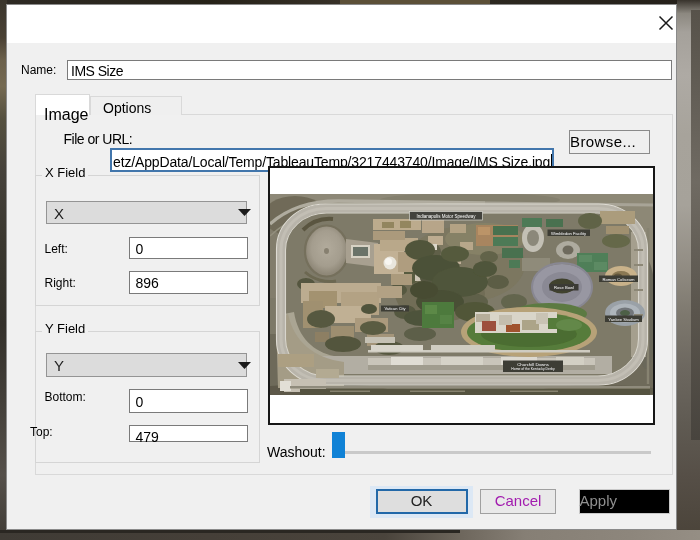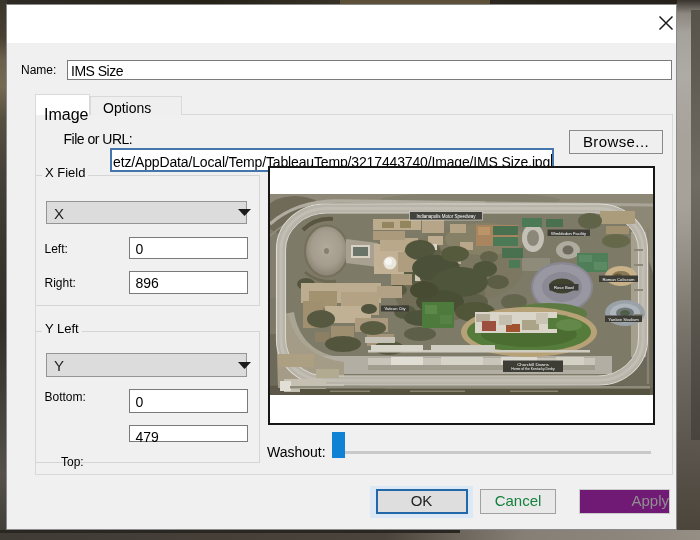--- a/index.html
+++ b/index.html
@@ -34,42 +34,42 @@
   <div class="tbox" style="left:60px;top:55px;width:605px;height:20px;padding:2.5px 0 0 3px;letter-spacing:-0.5px;">IMS Size</div>
 
   <div class="abs" style="left:28px;top:109px;width:638px;height:361px;border:1px solid #d9d9d9;box-sizing:border-box;background:#f0f0f0;"></div>
   <div class="abs" style="left:83px;top:91px;width:92px;height:19px;background:#efefef;border:1px solid #d9d9d9;border-bottom:none;box-sizing:border-box;"></div>
   <div class="lbl" style="left:96px;top:96px;font-size:14px;">Options</div>
   <div class="abs" style="left:28px;top:89px;width:55px;height:21px;background:#ffffff;border:1px solid #d9d9d9;border-bottom:none;box-sizing:border-box;"></div>
   <div class="lbl" style="left:37px;top:94px;font-size:16px;margin-top:8px;">Image</div>
 
   <div class="lbl" style="left:29.5px;top:127px;font-size:14px;letter-spacing:-0.5px;margin-left:27px;">File or URL:</div>
   <div class="tbox" style="left:103px;top:123px;width:444px;height:24px;border:2px solid #4276ac;font-size:14px;letter-spacing:-0.15px;padding:4.5px 0 0 1px;box-sizing:border-box;white-space:nowrap;overflow:hidden;margin-top:20px;">etz/AppData/Local/Temp/TableauTemp/3217443740/Image/IMS Size.jpg<span style="border-left:1px solid #000;margin-left:1px;"></span></div>
-  <div class="abs" style="left:562px;top:125px;width:94px;height:24px;background:#efefef;border:1px solid #8a8a8a;box-sizing:border-box;text-align:center;font-size:15px;letter-spacing:0.4px;line-height:22px;">Browse...</div>
+  <div class="abs" style="left:562px;top:125px;width:81px;height:24px;background:#efefef;border:1px solid #8a8a8a;box-sizing:border-box;text-align:left;font-size:15px;letter-spacing:0.4px;line-height:22px;">Browse...</div>
 
   <div class="abs" style="left:28px;top:170px;width:225px;height:131px;border:1px solid #d5d5d5;box-sizing:border-box;"></div>
   <div class="lbl" style="left:35px;top:161px;font-size:13px;background:#f0f0f0;padding:0 3px;">X Field</div>
   <div class="abs" style="left:39px;top:196px;width:201px;height:23px;background:#dcdcdc;border:1px solid #949494;box-sizing:border-box;font-size:15px;color:#222;padding:3px 0 0 7px;">X</div>
   <svg class="abs" style="left:231px;top:204px;" width="13" height="7" viewBox="0 0 13 7">
         <path d="M0 0 L13 0 L6.5 7 Z" fill="#1b1b1b"></path>
       </svg>
   <div class="lbl" style="left:37.5px;top:238px;">Left:</div>
   <div class="tbox" style="left:121.5px;top:232px;width:119.5px;height:22px;padding:4px 0 0 6px;">0</div>
   <div class="lbl" style="left:37.5px;top:272px;">Right:</div>
   <div class="tbox" style="left:121.5px;top:265.5px;width:119.5px;height:23px;padding:4px 0 0 6px;">896</div>
 
   <div class="abs" style="left:28px;top:326px;width:225px;height:132px;border:1px solid #d5d5d5;box-sizing:border-box;"></div>
-  <div class="lbl" style="left:35px;top:317px;font-size:13px;background:#f0f0f0;padding:0 3px;">Y Left</div>
+  <div class="lbl" style="left:35px;top:317px;font-size:13px;background:#f0f0f0;padding:0 3px;">Y Field</div>
   <div class="abs" style="left:39px;top:348px;width:201px;height:24px;background:#dcdcdc;border:1px solid #949494;box-sizing:border-box;font-size:15px;color:#222;padding:3px 0 0 7px;">Y</div>
   <svg class="abs" style="left:231px;top:357px;" width="13" height="7" viewBox="0 0 13 7">
         <path d="M0 0 L13 0 L6.5 7 Z" fill="#1b1b1b"></path>
       </svg>
   <div class="lbl" style="left:37.5px;top:386px;">Bottom:</div>
   <div class="tbox" style="left:121.5px;top:383.5px;width:119.5px;height:24px;padding:5px 0 0 6px;">0</div>
-  <div class="lbl" style="left:54px;top:421px;margin-top:30px;">Top:</div>
+  <div class="lbl" style="left:23px;top:421px;">Top:</div>
   <div class="tbox" style="left:121.5px;top:420px;width:119.5px;height:17px;padding:4px 0 0 6px;">479</div>
 
   <div class="abs" style="left:261px;top:161px;width:387px;height:259px;background:#fff;border:2px solid #161616;box-sizing:border-box;"></div>
 
   <svg class="abs" style="left:263px;top:189px;" width="383" height="201" viewBox="0 0 383 201">
     <defs>
       <filter id="b1" x="-5%" y="-5%" width="110%" height="110%">
             <feGaussianBlur stdDeviation="0.5"></feGaussianBlur>
           </filter>
       <radialGradient id="plaza" cx="50%" cy="45%">
@@ -282,17 +282,17 @@
       </g>
     </g>
   </svg>
 
   <div class="lbl" style="left:260px;top:440px;font-size:14px;">Washout:</div>
   <div class="abs" style="left:326px;top:446px;width:318px;height:2.5px;background:#c9c9c9;"></div>
   <div class="abs" style="left:325px;top:427px;width:13px;height:26px;background:#1082d6;"></div>
 
   <div class="abs" style="left:363px;top:480.5px;width:103px;height:32px;background:#dce8f5;"></div>
   <div class="abs" style="left:368.5px;top:484px;width:92px;height:25px;background:#dedede;border:2px solid #2268a8;box-sizing:border-box;text-align:center;font-size:15px;line-height:20px;color:#222;">OK</div>
-  <div class="abs" style="left:473px;top:484px;width:76px;height:25px;background:#e9e9e9;border:1px solid #a0a0a0;box-sizing:border-box;text-align:center;font-size:15px;line-height:22px;color:#15803d;">Cancel</div>
-  <div class="abs" style="left:571.5px;top:484px;width:91.5px;height:25px;background:#701a75;border:1px solid #c9c9c9;box-sizing:border-box;text-align:right;font-size:15px;line-height:22px;color:#8f8f8f;">Apply</div>
+  <div class="abs" style="left:473px;top:484px;width:76px;height:25px;background:#e9e9e9;border:1px solid #a0a0a0;box-sizing:border-box;text-align:center;font-size:15px;line-height:22px;color:#a21caf;">Cancel</div>
+  <div class="abs" style="left:571.5px;top:484px;width:91.5px;height:25px;background:#000000;border:1px solid #c9c9c9;box-sizing:border-box;text-align:left;font-size:15px;line-height:22px;color:#8f8f8f;">Apply</div>
 </div>
 
 </div>
 
 </body></html>

